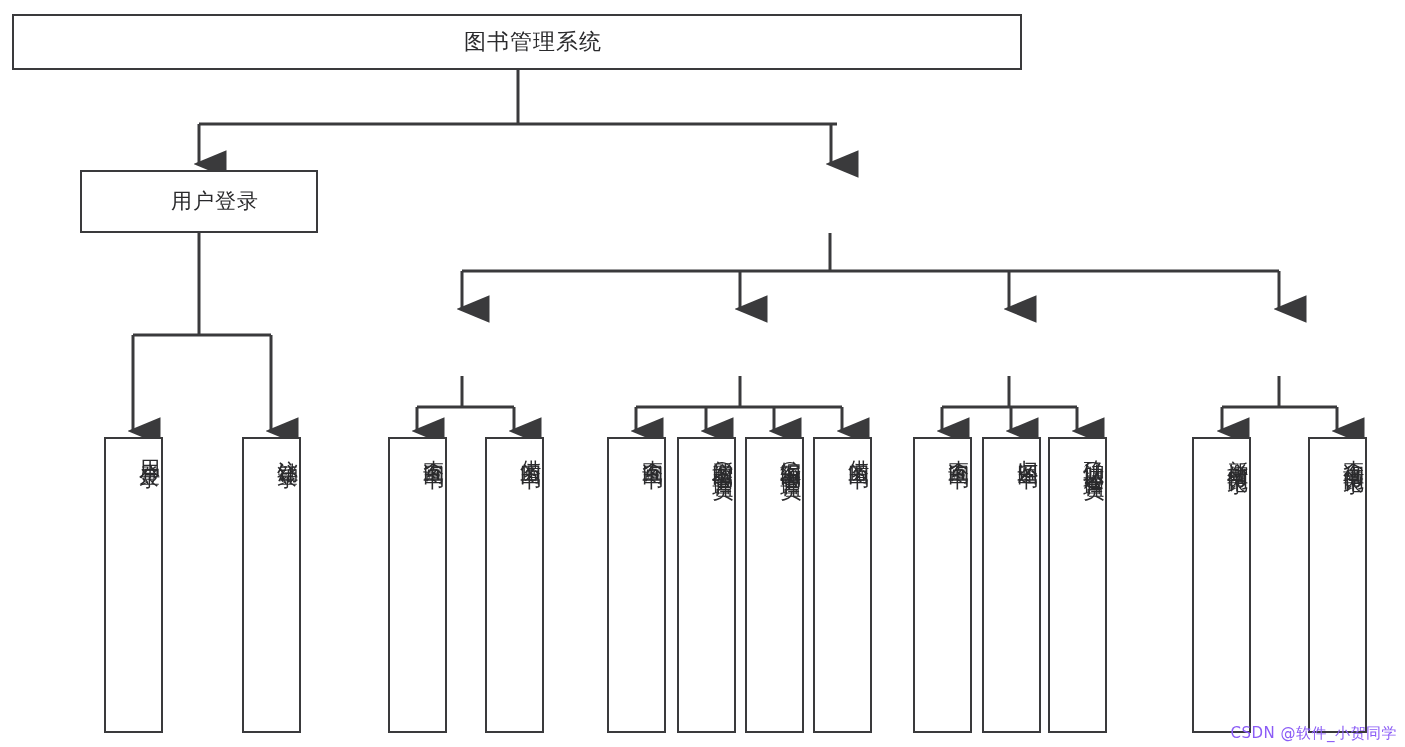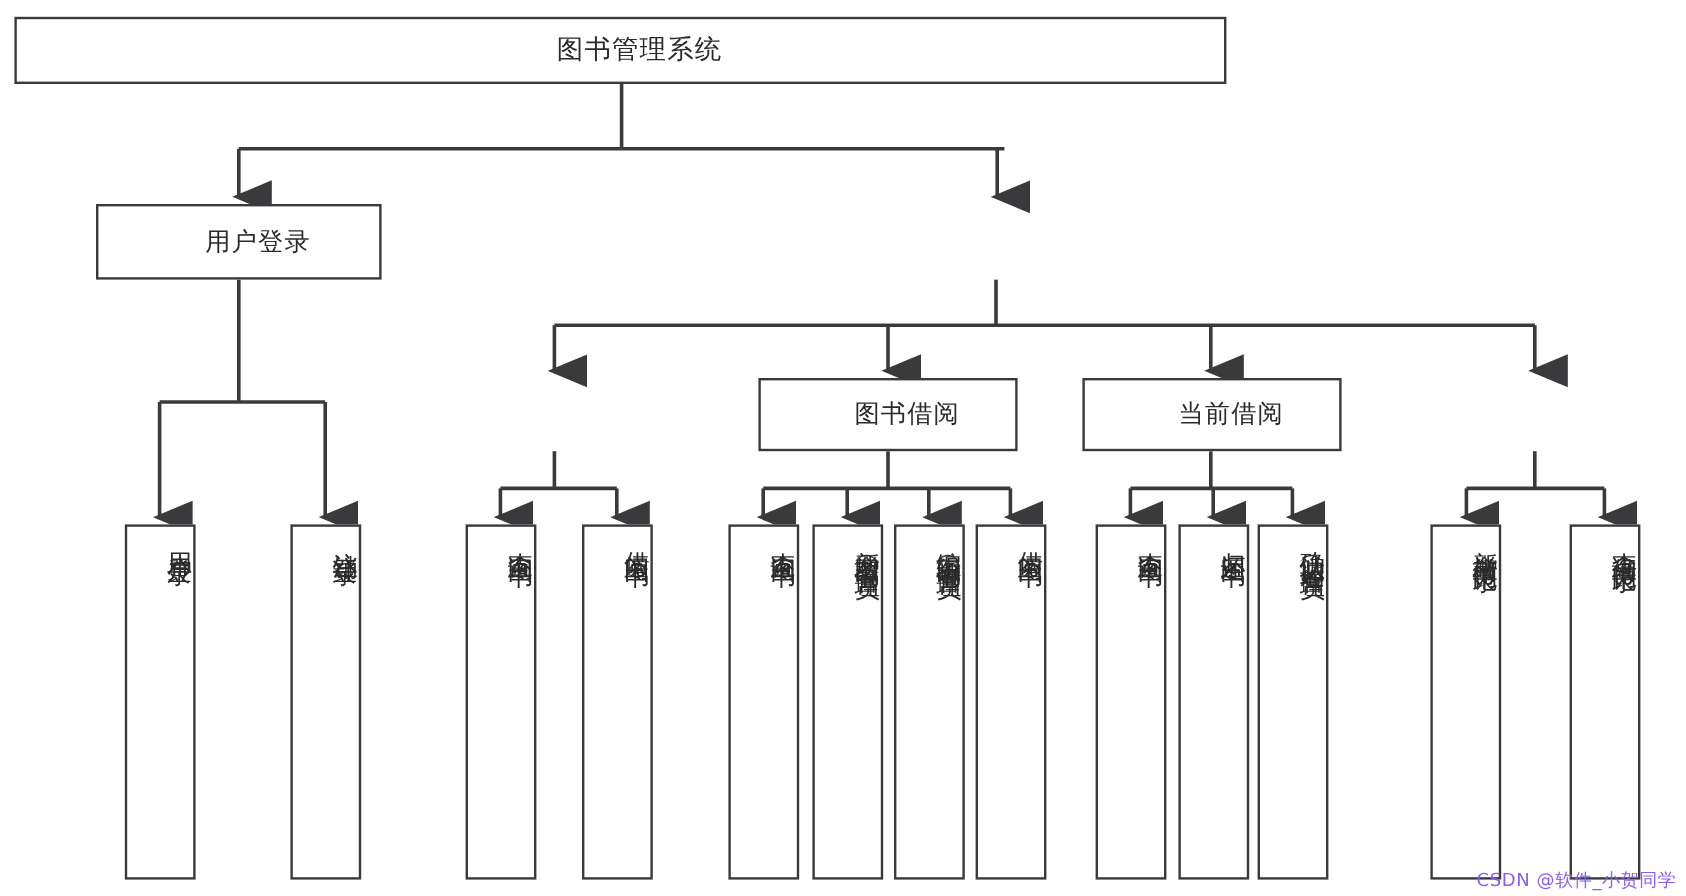--- a/index.html
+++ b/index.html
@@ -131,27 +131,21 @@
   <div class="node root" style="left:12px;top:14px;width:1010px;height:56px;">
     <span class="label">图书管理系统</span>
   </div>
 
   <div class="node lvl2" style="left:80px;top:170px;width:238px;height:63px;">
     <span class="label">用户登录</span>
   </div>
 
 
 
-  <div class="node lvl3" style="left:632px;top:315px;width:216px;height:61px;">
-    <span class="label">图书借阅</span>
-  </div>
-
-  <div class="node lvl3" style="left:902px;top:315px;width:216px;height:61px;">
-    <span class="label">当前借阅</span>
-  </div>
+
 
 
   <div class="node vertical" style="left:104px;top:437px;width:59px;height:296px;">
     <span class="label">用户登录</span>
   </div>
 
   <div class="node vertical" style="left:242px;top:437px;width:59px;height:296px;">
     <span class="label">注销登录</span>
   </div>
 

